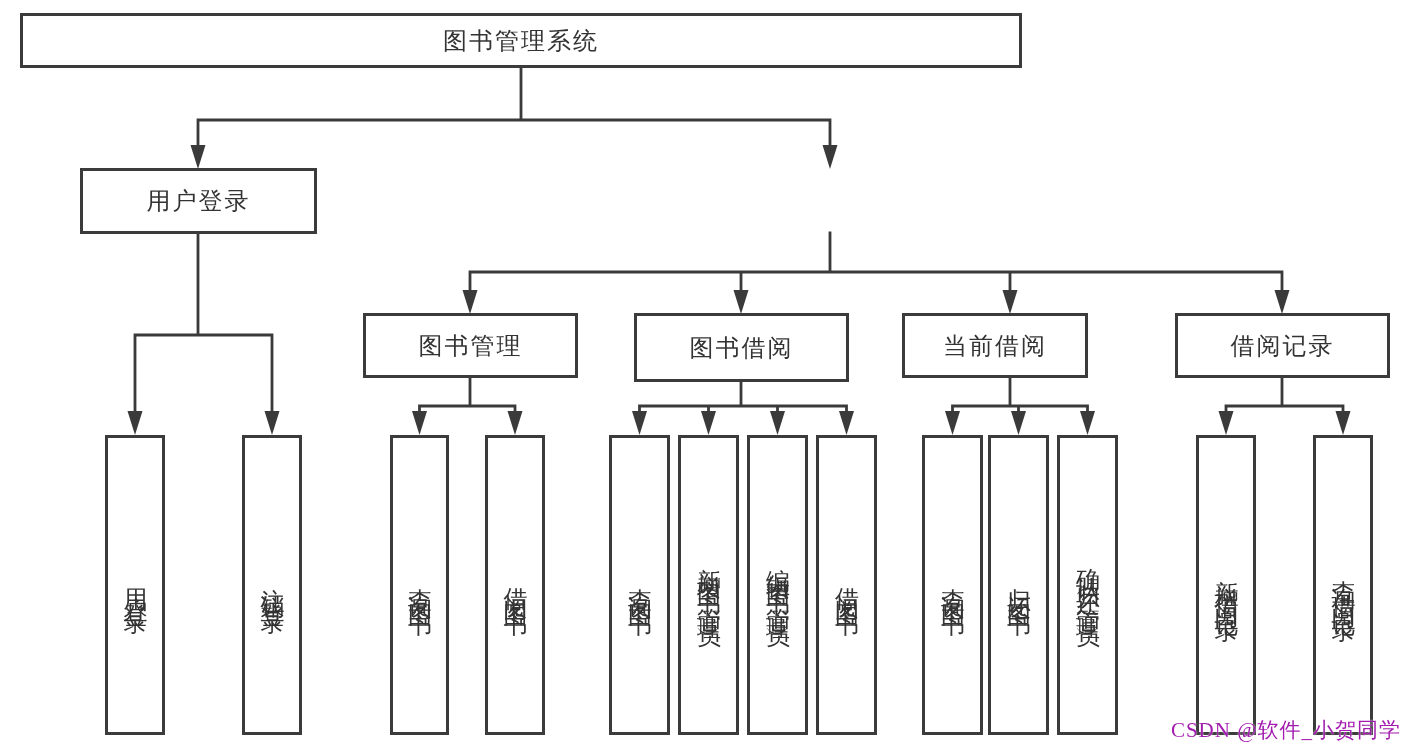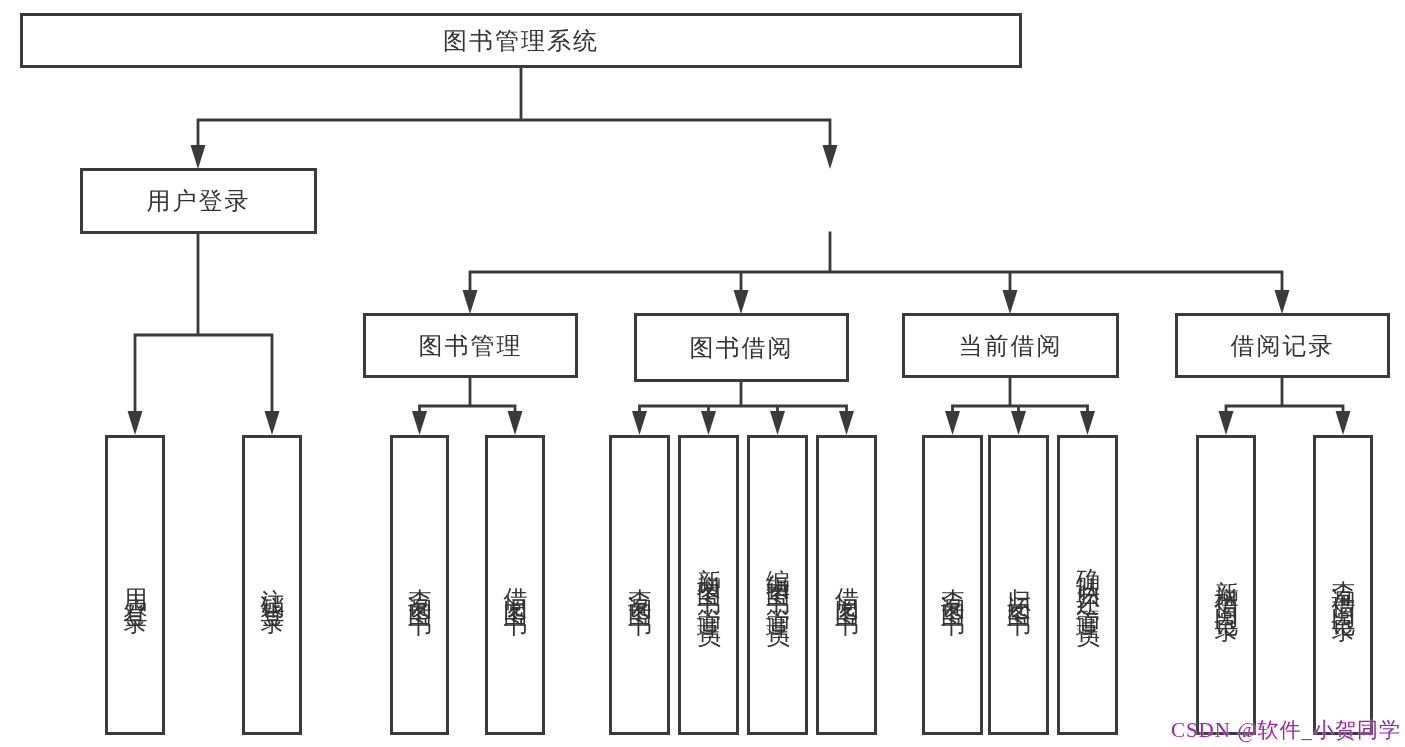--- a/index.html
+++ b/index.html
@@ -59,21 +59,21 @@
       <polygon points="1335.5,411 1350.5,411 1343,435"></polygon>
     </g>
   </svg>
 
   <div class="box hbox" style="left:20px;top:13px;width:1002px;height:55px;">图书管理系统</div>
 
   <div class="box hbox" style="left:80px;top:168px;width:237px;height:66px;">用户登录</div>
 
   <div class="box hbox" style="left:363px;top:313px;width:215px;height:65px;">图书管理</div>
   <div class="box hbox" style="left:634px;top:313px;width:215px;height:69px;">图书借阅</div>
-  <div class="box hbox" style="left:902px;top:313px;width:217px;height:65px;">当前借阅</div>
+  <div class="box hbox" style="left:902px;top:313px;width:186px;height:65px;">当前借阅</div>
   <div class="box hbox" style="left:1175px;top:313px;width:215px;height:65px;">借阅记录</div>
 
   <div class="box" style="left:105px;top:435px;width:60px;height:300px;">
     <span class="vt">用户登录</span>
   </div>
   <div class="box" style="left:242px;top:435px;width:60px;height:300px;">
     <span class="vt">注销登录</span>
   </div>
 
   <div class="box" style="left:390px;top:435px;width:59px;height:300px;">

